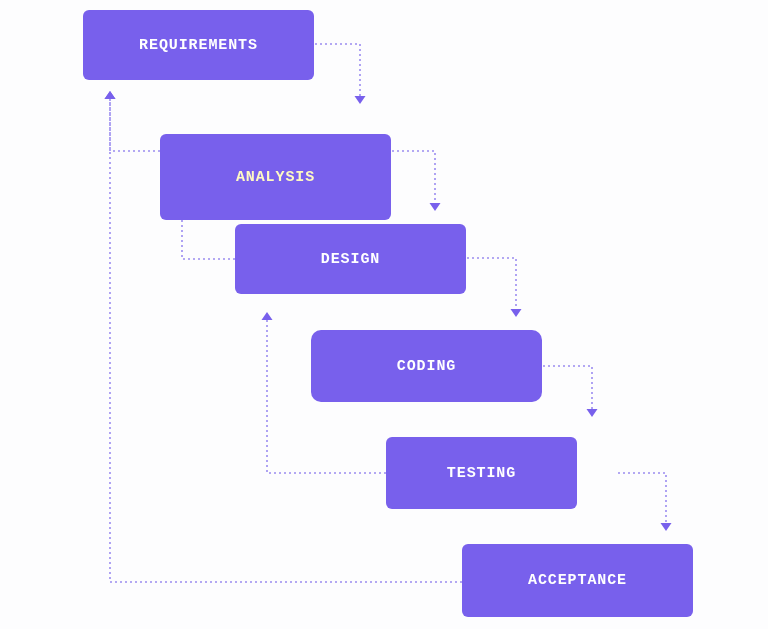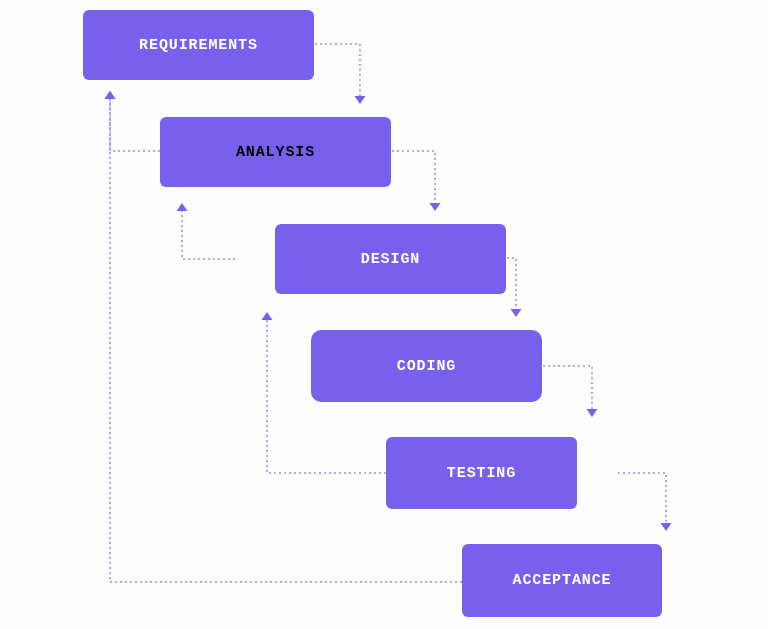--- a/index.html
+++ b/index.html
@@ -85,30 +85,30 @@
       <g>
         <polyline points="462,582 110,582 110,99" fill="none" stroke="#9b8cf0" stroke-width="1.6" stroke-dasharray="2 3" stroke-linecap="butt"></polyline>
         <polygon points="104.5,99 115.5,99 110,91" fill="#7860ec"></polygon>
       </g>
     </svg>
 
   <div id="stage-layer">
       <div class="stage-box" style="left: 83px; top: 10px; width: 231px; height: 70px; background: rgb(120, 96, 236); color: rgb(255, 255, 255);">
         <span class="stage-label">REQUIREMENTS</span>
       </div>
-      <div class="stage-box" style="left: 160px; top: 117px; width: 231px; height: 70px; background: rgb(120, 96, 236); color: #000000;">
+      <div class="stage-box" style="left: 160px; top: 134px; width: 231px; height: 86px; background: rgb(120, 96, 236); color: #fef9c3;">
         <span class="stage-label">ANALYSIS</span>
       </div>
-      <div class="stage-box" style="left: 235px; top: 224px; width: 231px; height: 70px; background: rgb(120, 96, 236); color: rgb(255, 255, 255); margin-left: 40px;">
+      <div class="stage-box" style="left: 235px; top: 224px; width: 231px; height: 70px; background: rgb(120, 96, 236); color: rgb(255, 255, 255);">
         <span class="stage-label">DESIGN</span>
       </div>
       <div class="stage-box" style="left: 311px; top: 330px; width: 231px; height: 72px; background: rgb(120, 96, 236); color: rgb(255, 255, 255); border-radius: 10px;">
         <span class="stage-label">CODING</span>
       </div>
       <div class="stage-box" style="left: 386px; top: 437px; width: 191px; height: 72px; background: rgb(120, 96, 236); color: rgb(255, 255, 255);">
         <span class="stage-label">TESTING</span>
       </div>
-      <div class="stage-box" style="left: 462px; top: 544px; width: 200px; height: 73px; background: rgb(120, 96, 236); color: rgb(255, 255, 255);">
+      <div class="stage-box" style="left: 462px; top: 544px; width: 231px; height: 73px; background: rgb(120, 96, 236); color: rgb(255, 255, 255);">
         <span class="stage-label">ACCEPTANCE</span>
       </div>
     </div>
 
 </div>
 
 </body></html>

